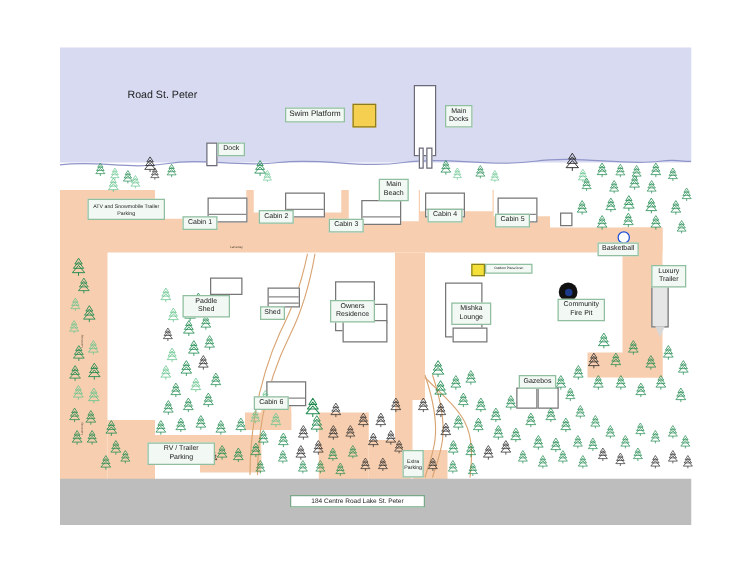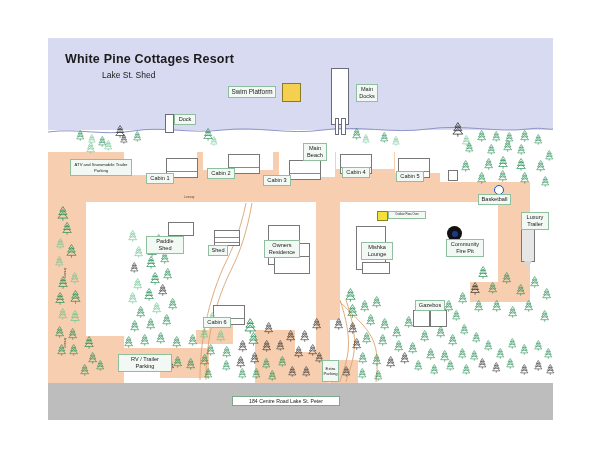--- a/index.html
+++ b/index.html
@@ -69,22 +69,21 @@
 <div id="map-canvas">
 
   <div class="lake" style="left:48px;top:38px;width:505px;height:92px;"></div>
 
   <svg style="position:absolute;left:48px;top:118px;width:505px;height:22px;">
     <path d="M0 14 C 30 10, 55 18, 85 13 C 115 8, 140 16, 175 12
              C 210 8, 240 17, 275 12 C 310 7, 345 16, 380 11
              C 415 6, 450 15, 480 11 C 495 9, 500 12, 505 11" fill="none" stroke="#8f95c9" stroke-width="1"></path>
   </svg>
 
-  <div class="title-main" style="left:65px;top:52px;">White Pine Cottages Resort</div>
-  <div class="title-sub" style="left:102px;top:70px;">Lake St. Shed</div>
+  <div class="title-sub" style="left:102px;top:70px;">Road St. Peter</div>
 
   <div class="swim" style="left:282px;top:83px;width:17px;height:17px;"></div>
 
   <div class="dock" style="left:165px;top:114px;width:9px;height:19px;"></div>
   <div class="dock" style="left:331px;top:68px;width:18px;height:57px;"></div>
   <div class="dock" style="left:335px;top:118px;width:4px;height:17px;"></div>
   <div class="dock" style="left:341px;top:118px;width:5px;height:17px;"></div>
 
   <div class="lane" style="left:48px;top:152px;width:482px;height:50px;"></div>
 

